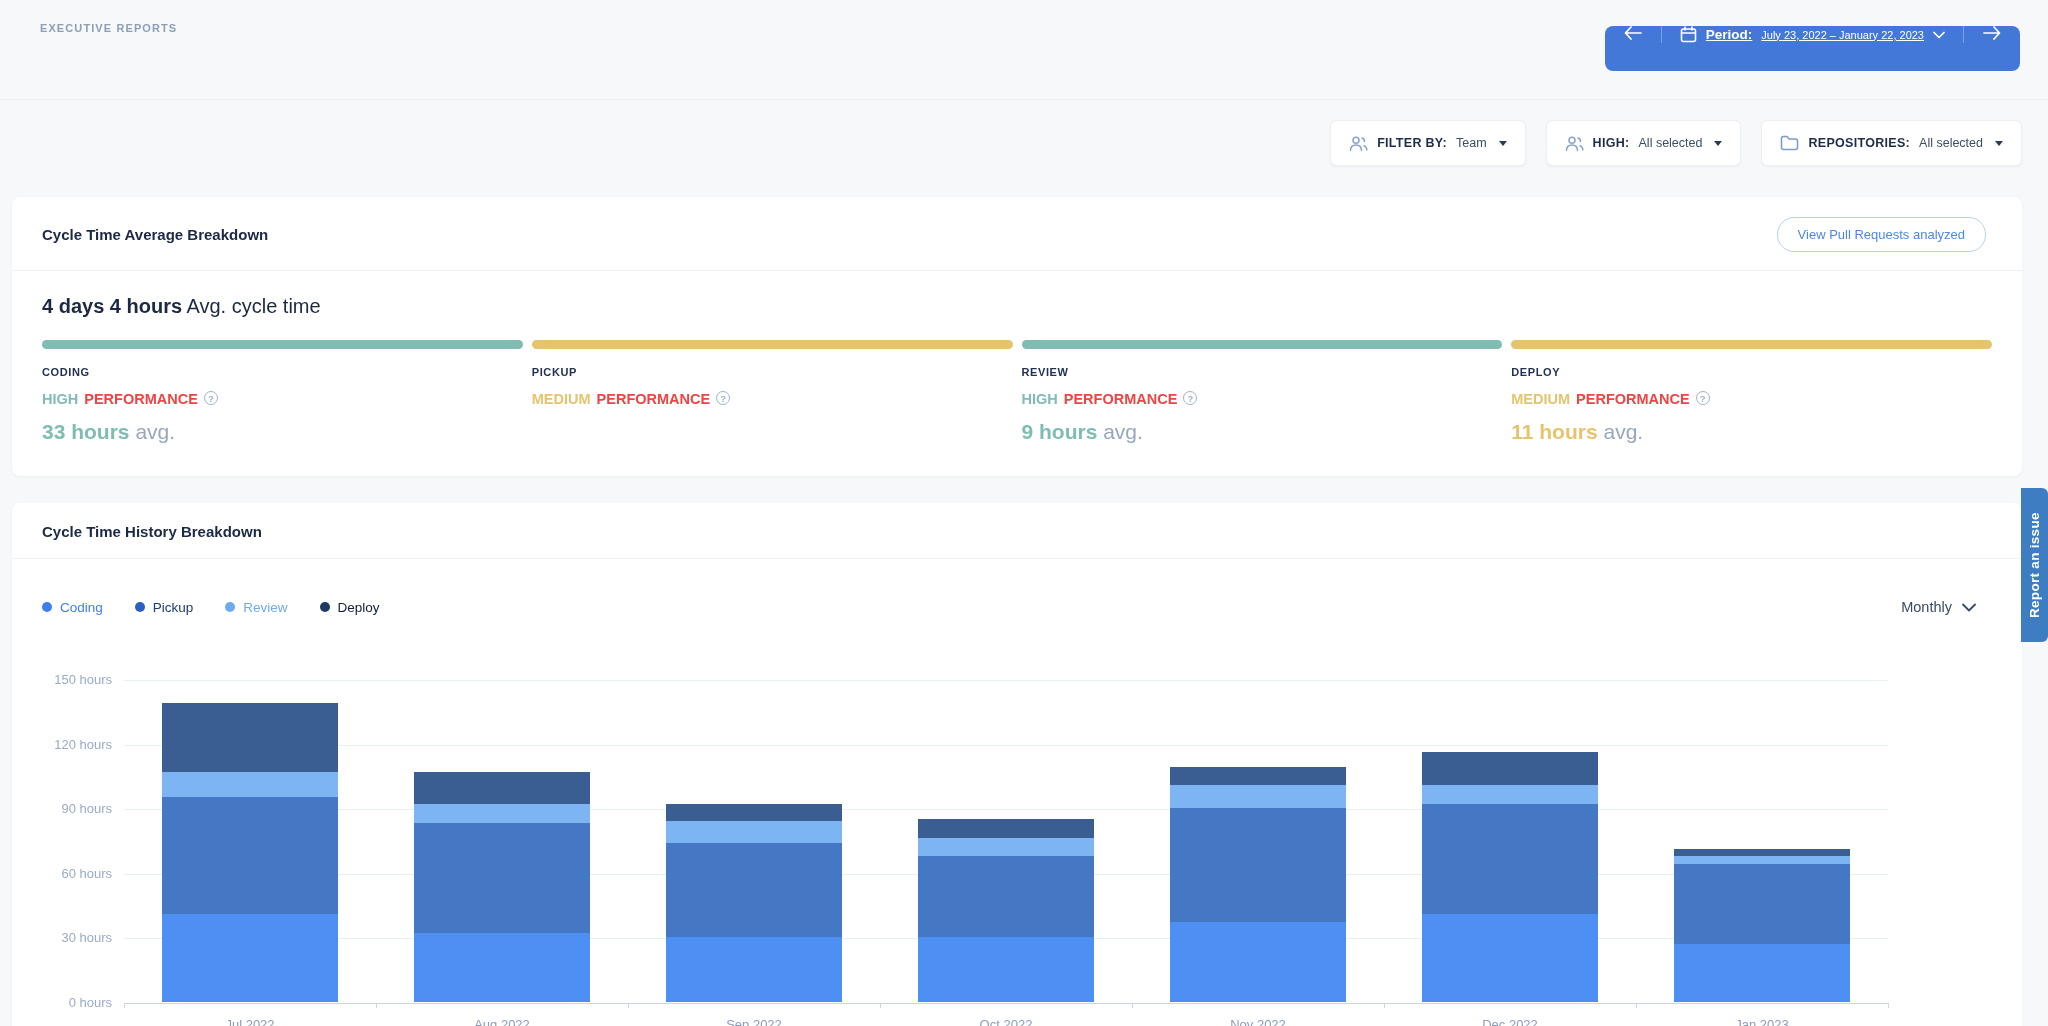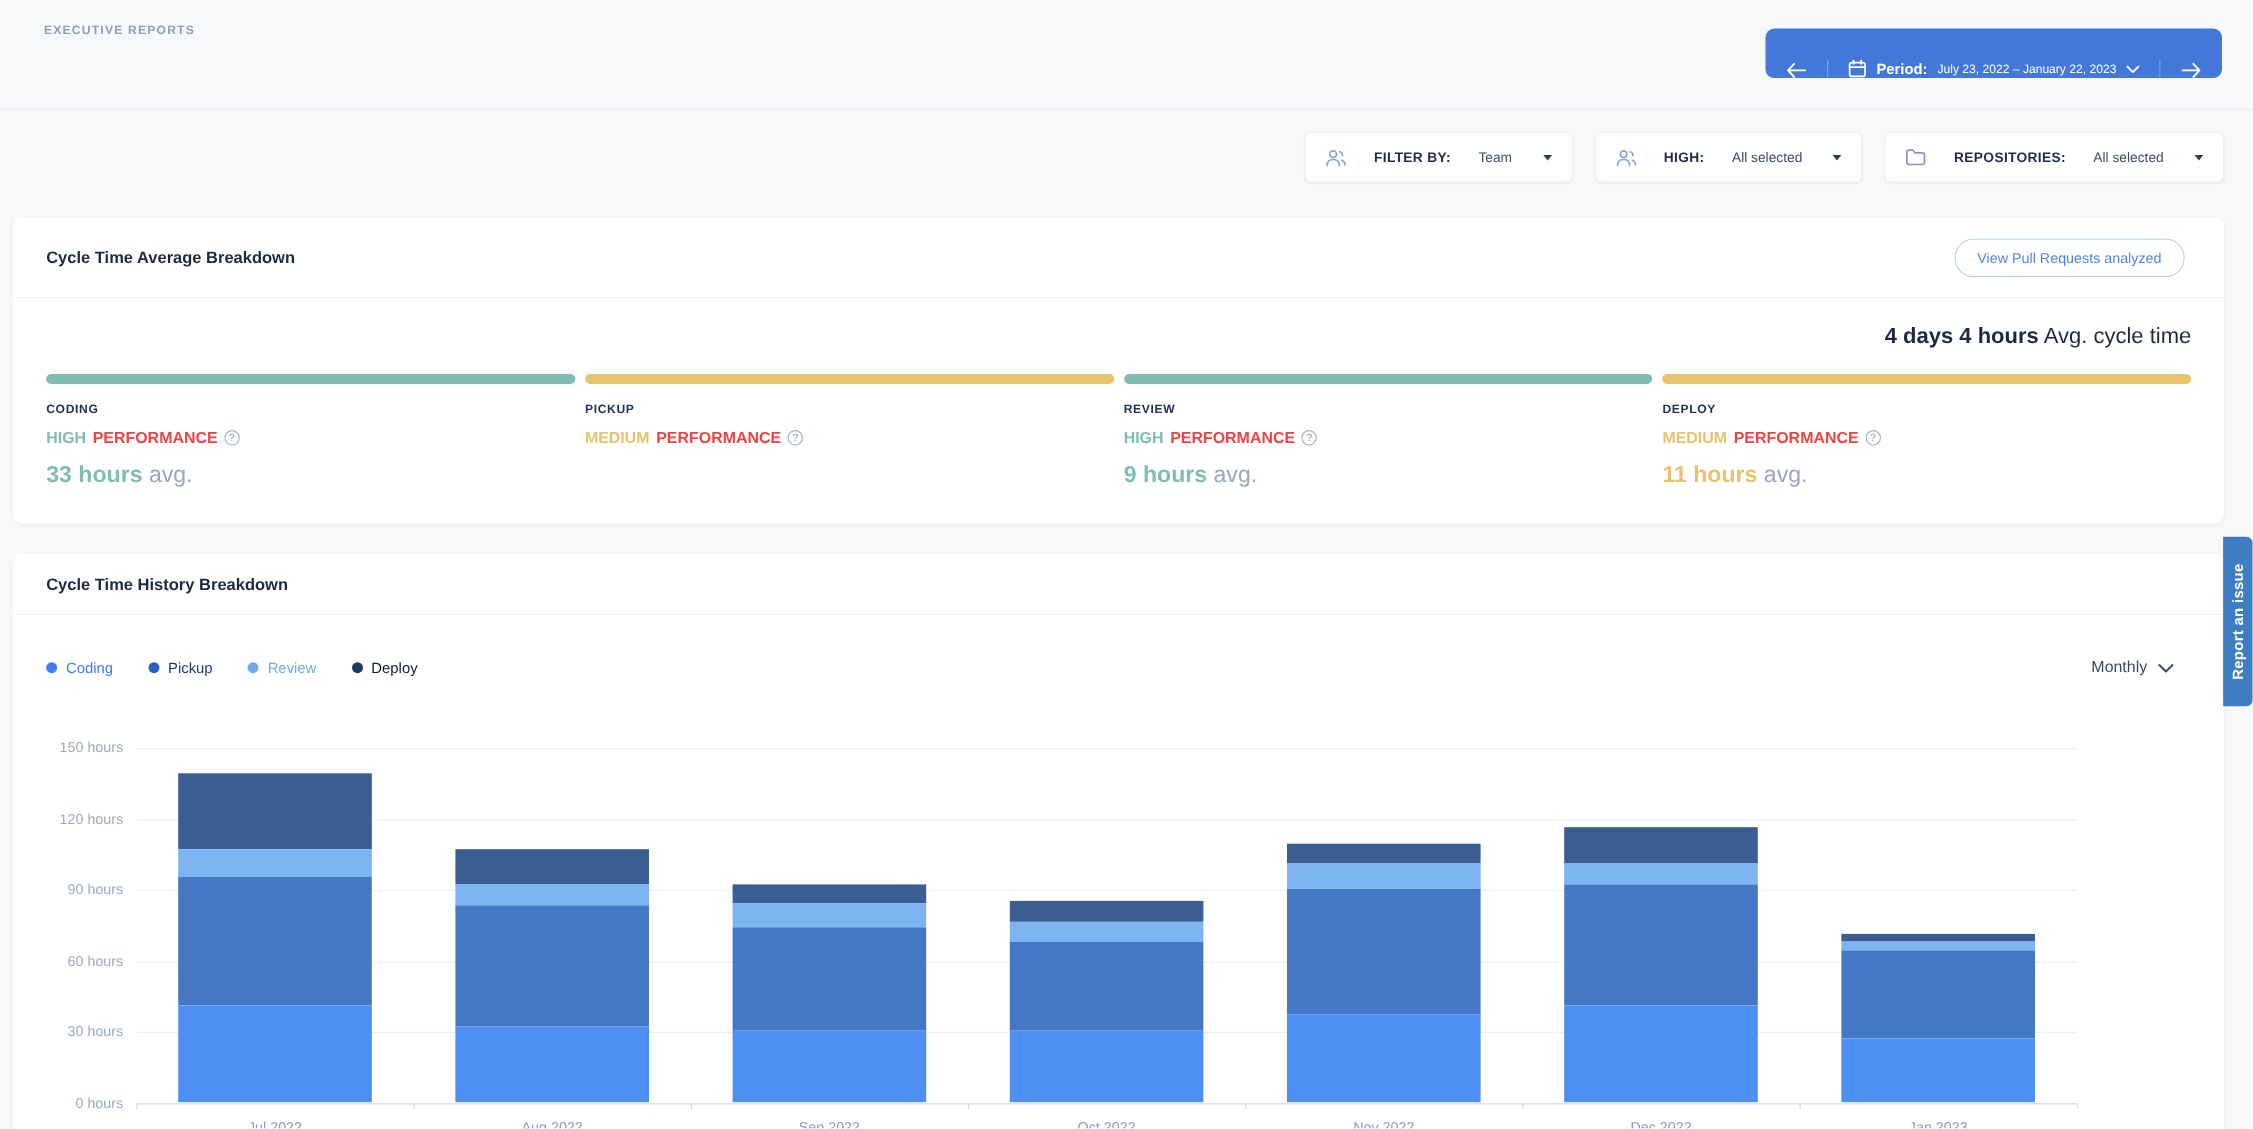--- a/index.html
+++ b/index.html
@@ -6,44 +6,44 @@
   html,body { width:2048px; height:1026px; }
   body { font-family:"Liberation Sans", sans-serif; background:#f6f8fa; color:#1b2944; }
   .page { position:relative; width:2048px; height:1026px; overflow:hidden; background:#f6f8fa; }
 
   
   .header { height:100px; border-bottom:1px solid #e9edf2; position:relative; padding:22px 0 0 40px; }
   .eyebrow { font-size:11px; font-weight:bold; letter-spacing:1.1px; color:#8d9eb7; }
   .page-title { margin-top:6px; font-size:30px; font-weight:800; color:#16233e; display:flex; align-items:flex-end; gap:12px; }
   .book { font-size:25px; line-height:1; border-bottom:2px dotted #42536e; padding-bottom:2px; cursor:pointer; }
 
-  .period { position:absolute; top:26px; right:28px; height:45px; display:flex; align-items:flex-end; background:#4478d8; border-radius:8px; overflow:hidden; color:#fff; }
+  .period { position:absolute; top:26px; right:28px; height:45px; display:flex; align-items:flex-start; background:#4478d8; border-radius:8px; overflow:hidden; color:#fff;text-decoration:underline; }
   .p-arrow { width:56px; display:flex; align-items:center; justify-content:center; background:transparent; border:none; cursor:pointer; }
   .p-mid { display:flex; align-items:center; gap:9px; padding:0 18px; border:none; background:transparent; color:#fff; cursor:pointer;
            border-left:1px solid rgba(255,255,255,.30); border-right:1px solid rgba(255,255,255,.30); font-family:inherit; }
   .p-label { font-size:13.5px; font-weight:bold; }
   .p-value { font-size:11px; font-weight:500; }
 
   
   .filters { display:flex; justify-content:flex-end; gap:20px; padding:20px 26px 0 26px; }
-  .filter-btn { height:46px; display:flex; align-items:center; gap:25px; padding:0 18px; background:#fff; border:1px solid #eceff3;
+  .filter-btn { height:46px; display:flex; align-items:center; gap:9px; padding:0 18px; background:#fff; border:1px solid #eceff3;
                 border-radius:6px; box-shadow:0 1px 2px rgba(27,43,66,.05); cursor:pointer; font-family:inherit; }
   .filter-label { font-size:12.5px; font-weight:bold; color:#1e2c49; letter-spacing:.3px; }
   .filter-value { font-size:12.5px; color:#3c4d66; }
   .caret { width:0; height:0; border-left:4.5px solid transparent; border-right:4.5px solid transparent; border-top:5.5px solid #2b3a55; margin-left:3px; }
 
   
   .card { background:#fff; border-radius:8px; margin:31px 26px 0 12px; box-shadow:0 1px 3px rgba(27,43,66,.05); }
   .card-head { display:flex; align-items:center; justify-content:space-between; padding:20px 36px 18px 30px; border-bottom:1px solid #eef1f5;gap:25px; }
   .card-title { font-size:15px; font-weight:bold; color:#1b2944; }
   .view-prs { background:#fff; border:1px solid #b9d0f0; color:#4e86e8; font-size:13px; font-weight:500;
               border-radius:17px; padding:9px 20px; cursor:pointer; font-family:inherit; }
 
   .card-body { padding:24px 30px 32px 30px; }
-  .summary { font-size:20px; color:#1b2944;text-align:right; }
+  .summary { font-size:20px; color:#1b2944; }
   .summary b { font-weight:800; }
   .seg-grid { display:grid; grid-template-columns:repeat(4,1fr); column-gap:9px; margin-top:22px; }
   .seg-bar { height:9px; border-radius:5px; }
   .seg-name { margin-top:17px; font-size:11px; font-weight:bold; letter-spacing:.6px; color:#223252; }
   .seg-level { margin-top:13px; font-size:14.5px; font-weight:800; display:flex; gap:6px; }
   .seg-level .perf { color:#ef4444; }
   .help { display:inline-flex; align-items:center; justify-content:center; width:14px; height:14px; border:1px solid #9fb3c8;
           border-radius:50%; color:#9fb3c8; font-size:9.5px; font-weight:bold; cursor:pointer; }
   .seg-value { margin-top:13px; font-size:21px; font-weight:800; }
   .seg-value .suffix { font-weight:400; color:#97a7bc; }

